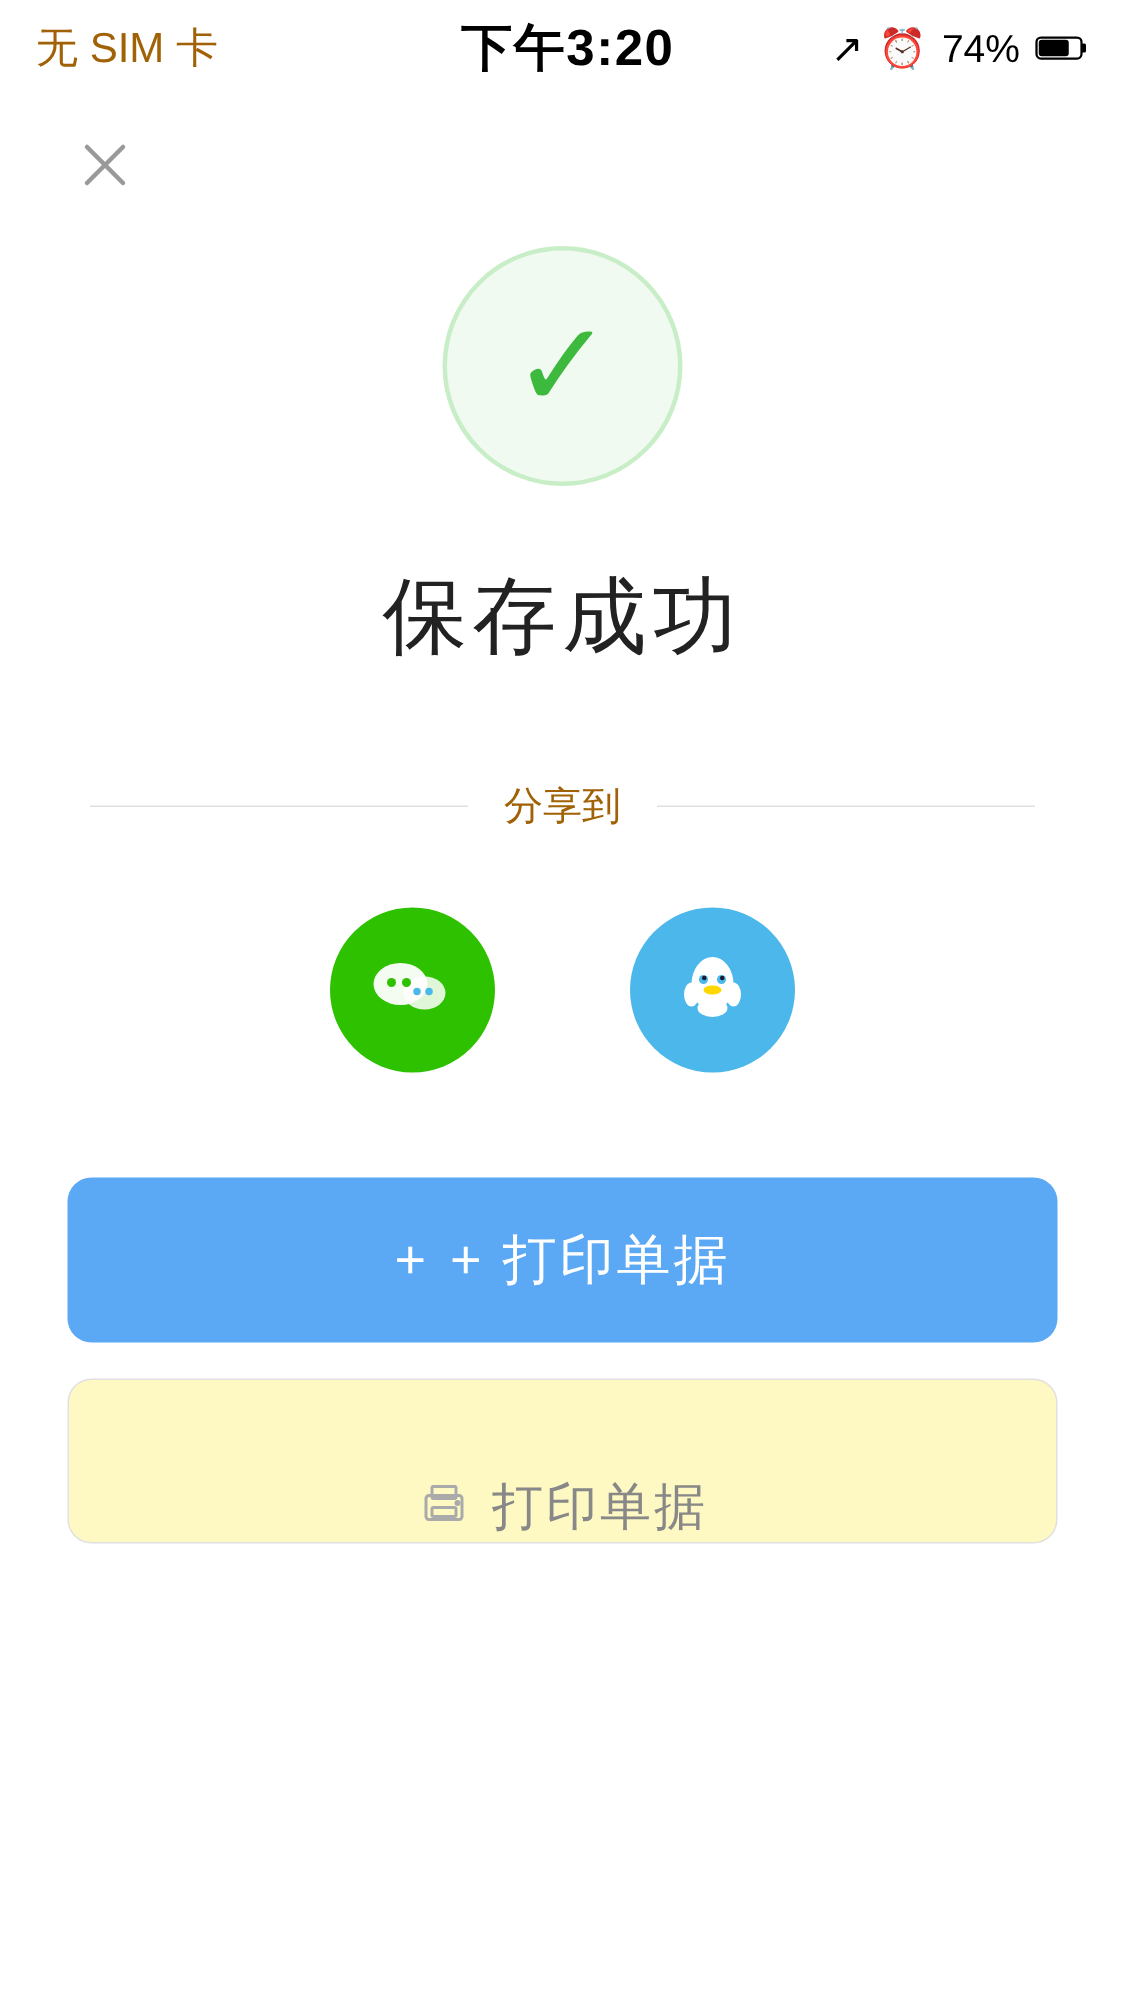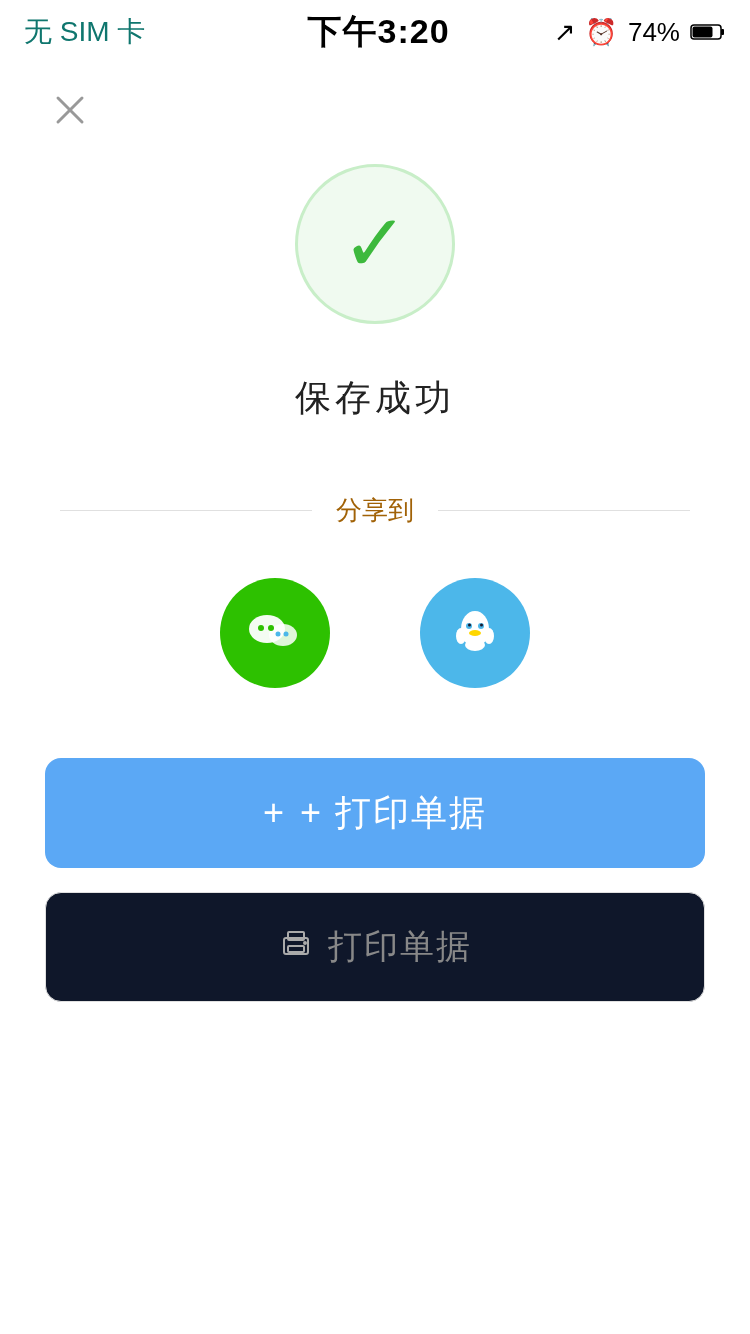--- a/index.html
+++ b/index.html
@@ -23,21 +23,21 @@
       align-items: center;
       justify-content: space-between;
       padding: 0 24px;
     }
 
     .status-left {
       display: flex;
       align-items: flex-end;
       gap: 10px;
       font-size: 28px;
-      color: #0f766e;
+      color: #a16207;
       font-weight: 500;
     }
 
     .status-center {
       font-size: 34px;
       font-weight: 600;
       color: #000;
       letter-spacing: 1px;
       margin-left: 48px;
     }
@@ -90,21 +90,21 @@
     }
 
     .checkmark {
       color: #3db93d;
       font-size: 80px;
       line-height: 1;
     }
 
     
     .success-title {
-      font-size: 36px;
+      font-size: 56px;
       font-weight: 500;
       color: #222222;
       margin-bottom: 70px;
       letter-spacing: 4px;
     }
 
     
     .share-section {
       width: 100%;
       margin-bottom: 60px;
@@ -176,33 +176,32 @@
       cursor: pointer;
       font-size: 36px;
       color: #ffffff;
       font-weight: 400;
       letter-spacing: 2px;
     }
 
     .btn-secondary {
       width: 100%;
       height: 110px;
-      background: #0f172a;
+      background: #fef9c3;
       border: 1px solid #e0e0e0;
       border-radius: 16px;
       display: flex;
-      align-items: center;
+      align-items: flex-end;
       justify-content: center;
       gap: 14px;
       cursor: pointer;
       font-size: 34px;
       color: #888888;
       font-weight: 400;
       letter-spacing: 2px;
-      font-family: Liberation Mono, monospace;
     }
   </style>
 </head>
 <body>
 
 <div class="status-bar">
   <div class="status-left">
     <span>无 SIM 卡</span>
     <span>
       <svg viewBox="0 0 24 24" fill="none" stroke="#000" stroke-width="2" stroke-linecap="round">

